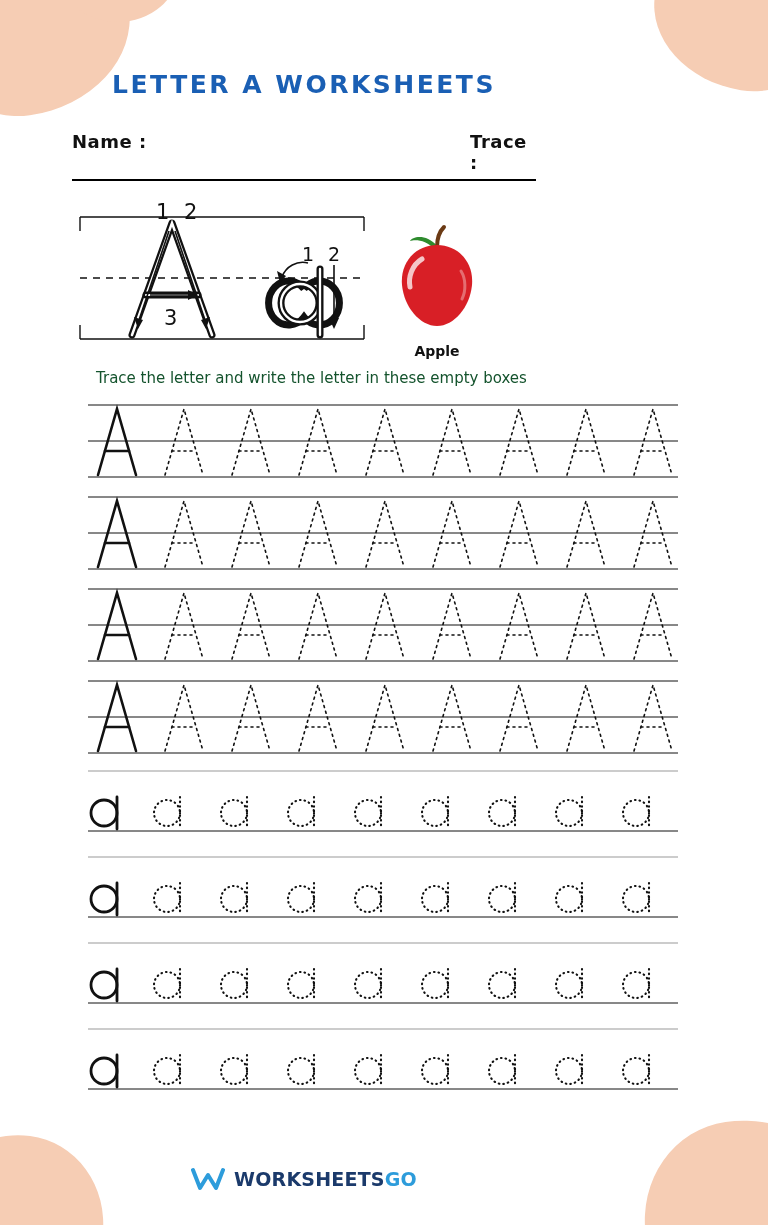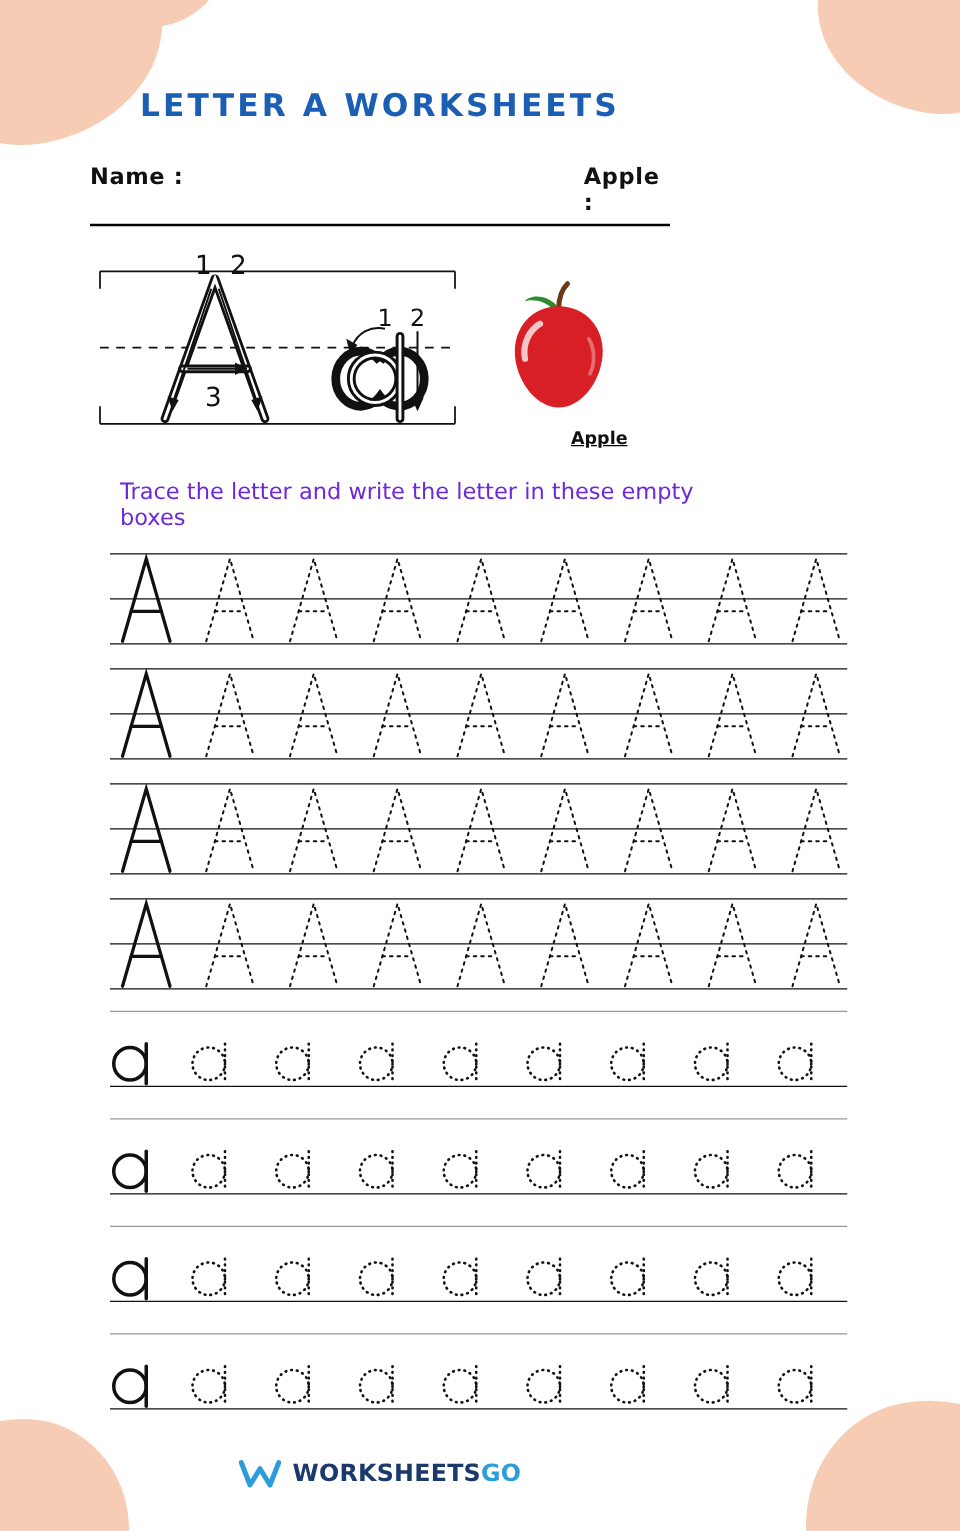--- a/index.html
+++ b/index.html
@@ -69,31 +69,31 @@
   }
 
   
   .hero {
     display:flex;
     align-items:flex-start;
     margin:22px 72px 0 72px;
     gap:0px;
   }
   .hero-guide { width:300px; }
-  .hero-pic { width:130px; text-align:right; padding-top:18px;text-decoration:underline; }
+  .hero-pic { width:130px; text-align:center; padding-top:18px; }
   .hero-pic.ant { width:170px; }
   .pic-label {
     font-weight:bold; font-size:14px; color:#111; margin-top:6px;
   }
 
   
   .instruction {
-    margin:24px 0 0 96px;
-    font-size:18px;
-    color:#6d28d9;
+    margin:10px 0 0 96px;
+    font-size:15px;
+    color:#14532d;
     font-family:"DejaVu Sans", sans-serif;
   }
 
   
   .rows { margin:14px 72px 0 88px; }
   .row { height:88px; position:relative; margin-bottom:4px; }
   .row.lower { height:76px; margin-bottom:10px; }
   .row svg { display:block; }
 
   
@@ -118,21 +118,21 @@
 <div class="blob blob-tr"></div>
 <div class="blob blob-bl"></div>
 <div class="blob blob-br"></div>
 
 <div class="sheet">
 
   <div class="title">LETTER A WORKSHEETS</div>
 
   <div class="meta">
     <div class="name">Name :</div>
-    <div>Apple :</div>
+    <div>Trace :</div>
   </div>
   <div class="rule"></div>
 
   <div class="hero">
 
     <div class="hero-guide">
       <svg width="300" height="150" viewBox="0 0 300 150">
 
         <line x1="8" y1="14" x2="292" y2="14" stroke="#111" stroke-width="1.4"></line>
         <line x1="8" y1="136" x2="292" y2="136" stroke="#111" stroke-width="1.4"></line>

